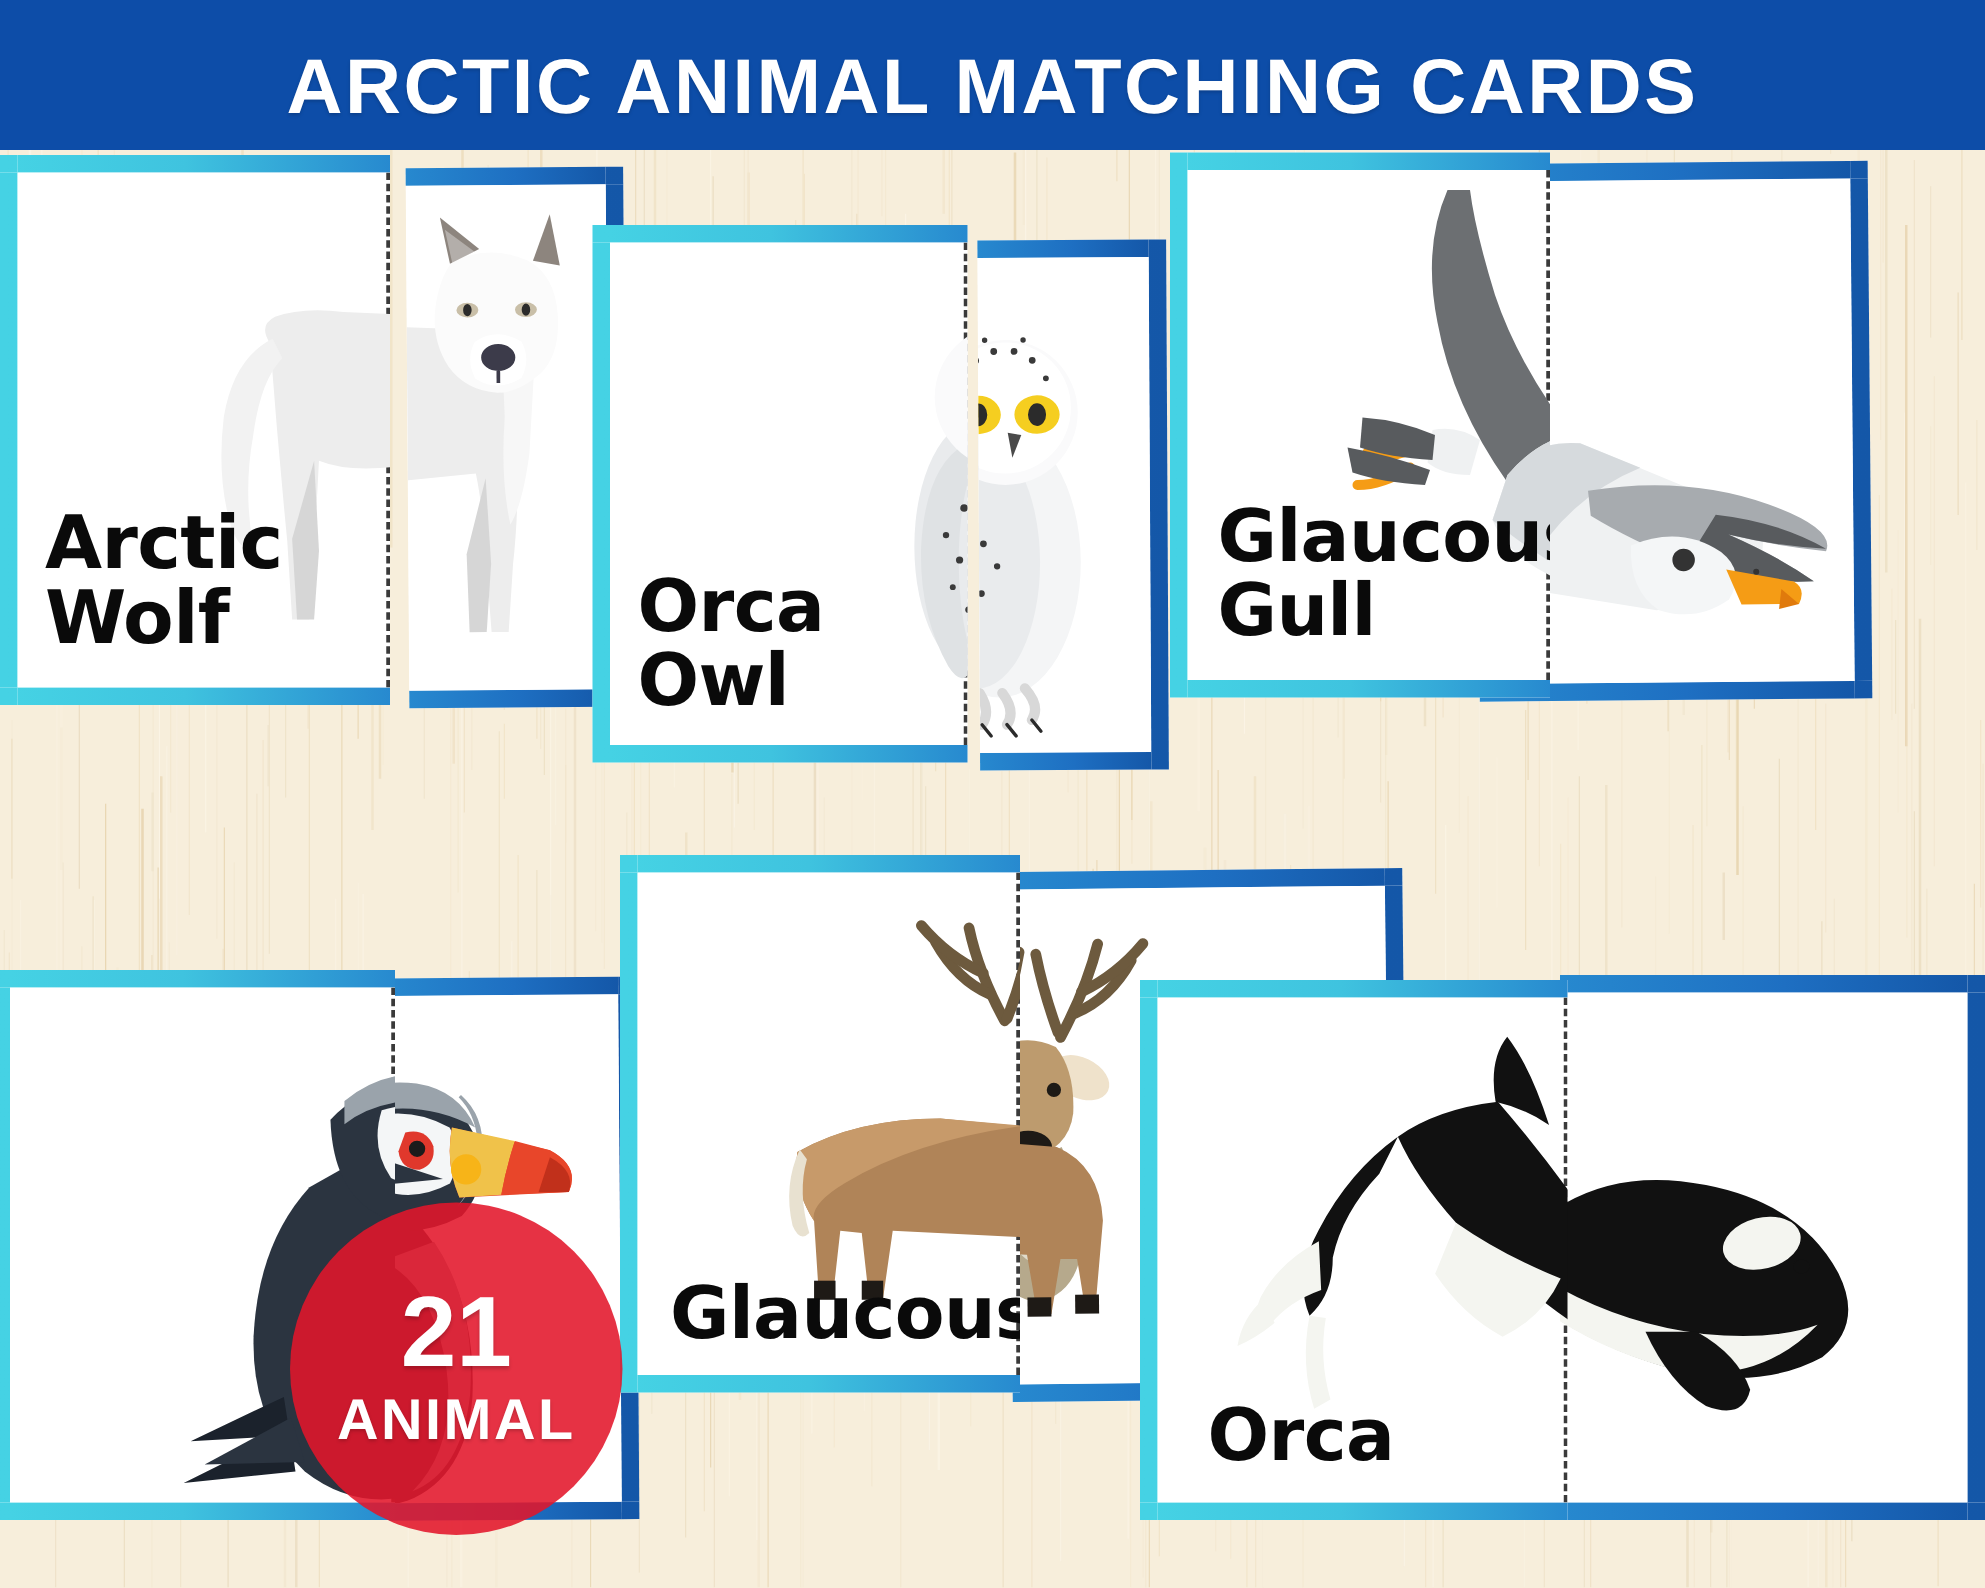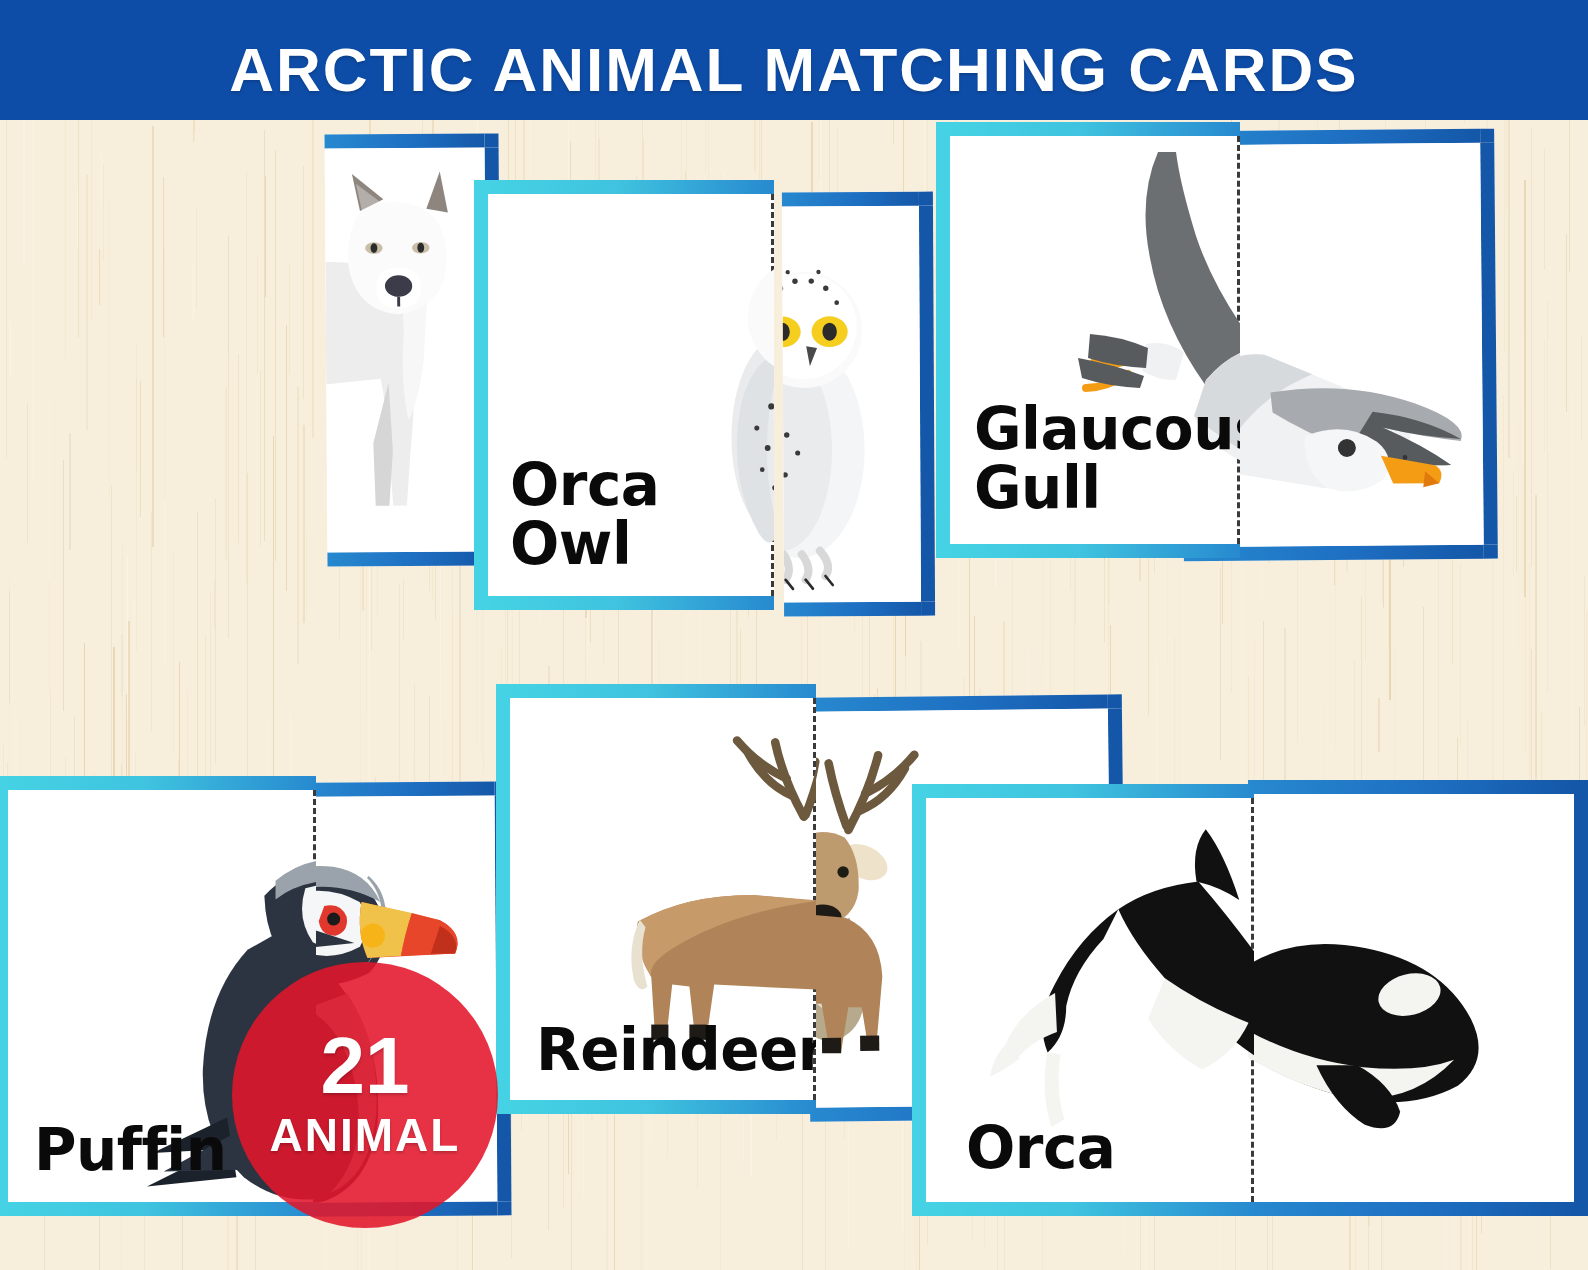--- a/index.html
+++ b/index.html
@@ -618,20 +618,36 @@
         <ellipse cx="208" cy="92" rx="3.5" ry="5" fill="#2B2B2B"></ellipse>
         <ellipse cx="256" cy="92" rx="9" ry="6" fill="#C9BFA8"></ellipse>
         <ellipse cx="256" cy="92" rx="3.5" ry="5" fill="#2B2B2B"></ellipse>
 
         <ellipse cx="233" cy="131" rx="14" ry="11" fill="#3C3B4A"></ellipse>
         <path d="M233 142 L233 152" stroke="#3C3B4A" stroke-width="3"></path>
       </svg>
     </div>
   </div>
 
+  <div class="half left" style="left: 0px; top: 0px; width: 312px; height: 440px; border-image: linear-gradient(90deg, rgb(69, 210, 228) 0%, rgb(63, 195, 223) 45%, rgb(39, 137, 207) 100%) 1 / 1 / 0 stretch; border-right-width: 0px;">
+    <div class="inner">
+      <svg class="art" viewBox="0 0 300 420" style="left:140px;top:10px;width:300px;height:410px;">
+        <path d="M60 130 Q50 115 64 108 Q86 100 120 104 L210 108 Q236 110 244 128 L248 180
+                 Q250 250 244 300 L240 356 L226 356 L222 300 Q220 256 214 226
+                 L150 232 Q120 234 100 226 L96 300 L92 356 L78 356 L74 292 Q66 210 60 130 Z" fill="#EDEDED"></path>
+        <path d="M96 226 L100 300 L96 356 L82 356 L78 290 Z" fill="#D6D6D6"></path>
+        <path d="M222 230 L226 300 L222 356 L208 356 L206 292 Z" fill="#D6D6D6"></path>
+        <path d="M62 126 Q30 142 22 190 Q16 240 28 280 Q36 302 46 296 Q38 250 46 206 Q52 160 70 142 Z" fill="#F2F2F2"></path>
+        <path d="M196 104 Q222 92 244 104 Q262 116 262 146 L258 210 Q252 252 242 268
+                 Q234 230 238 180 L236 124 Z" fill="#F7F7F7"></path>
+      </svg>
+      <div class="label" style="left:22px;bottom:26px;font-size:59px;">Arctic Wolf</div>
+    </div>
+    <div class="dash" style="right:0px;"></div>
+  </div>
 </div>
 
 <div class="card" style="left:474px;top:180px;width:460px;height:440px;">
   <div class="half right" style="left: 309px; top: 12px; width: 151px; height: 424px; transform: rotate(-0.3deg); border-image: linear-gradient(90deg, rgb(39, 137, 207) 0%, rgb(30, 111, 194) 55%, rgb(20, 87, 168) 100%) 1 / 1 / 0 stretch; border-left-width: 0px;">
     <div class="inner">
       <svg class="art" viewBox="0 0 240 420" style="left:-116px;top:26px;width:250px;height:380px;">
 
         <ellipse cx="128" cy="240" rx="72" ry="120" fill="#F4F5F6"></ellipse>
         <ellipse cx="108" cy="240" rx="56" ry="112" fill="#E9EBED"></ellipse>
 
@@ -788,21 +804,20 @@
       <svg class="art" viewBox="0 0 380 440" style="left:126px;top:20px;width:380px;height:410px;">
         <path d="M108 150 Q64 198 60 278 Q58 352 104 394 Q150 430 206 412
                  Q256 392 262 324 Q266 246 230 192 Q190 134 140 132 Z" fill="#2B3440"></path>
         <path d="M86 330 L6 368 L80 364 L0 404 L96 394 Z" fill="#1B222C"></path>
         <path d="M92 348 L18 388 L104 386 Z" fill="#2B3440"></path>
         <path d="M126 92 Q160 56 210 60 Q254 64 268 106 Q278 142 254 168
                  Q212 190 168 174 Q128 154 126 92 Z" fill="#2B3440"></path>
         <path d="M138 76 Q172 48 216 54 Q252 60 266 92 Q230 72 190 76 Q158 80 138 96 Z" fill="#9AA3AB"></path>
         <path d="M170 84 Q210 72 244 92 Q258 114 244 140 Q210 158 178 142 Q160 116 170 84 Z" fill="#F4F6F7"></path>
       </svg>
-      <div class="label" style="left:26px;bottom:22px;font-size:58px;">Puffin</div>
     </div>
     <div class="dash" style="right:0px;"></div>
   </div>
 </div>
 
 <div class="card" style="left:496px;top:684px;width:628px;height:448px;">
   <div class="half right" style="left: 312px; top: 12px; width: 316px; height: 424px; transform: rotate(-0.6deg); border-image: linear-gradient(90deg, rgb(39, 137, 207) 0%, rgb(30, 111, 194) 55%, rgb(20, 87, 168) 100%) 1 / 1 / 0 stretch; border-left-width: 0px;">
     <div class="inner">
       <svg class="art" viewBox="0 0 560 430" style="left:-316px;top:10px;width:600px;height:410px;">
 
@@ -858,21 +873,21 @@
                  L368 330 L358 340 L352 300 L338 300 L330 346 L318 346 L310 296
                  L190 290 L182 346 L170 346 L164 292 L146 290 L140 344 L128 344
                  L124 282 Q106 254 110 224 Z" fill="#B08458"></path>
         <path d="M110 224 Q160 196 230 196 L300 202 Q210 214 150 250 Q120 268 124 282 Q106 254 110 224 Z" fill="#C79A6A"></path>
         <path d="M112 222 Q98 252 106 286 Q112 300 120 292 Q110 258 118 230 Z" fill="#E8E1D0"></path>
         <g fill="#1E1A16">
           <path d="M124 332 h18 v16 h-18 z"></path>
             <path d="M164 332 h18 v16 h-18 z"></path>
         </g>
       </svg>
-      <div class="label" style="left:26px;bottom:20px;font-size:58px;">Reindeer</div>
+      <div class="label" style="left:26px;bottom:20px;font-size:58px;">Glaucous</div>
     </div>
     <div class="dash" style="right:0px;"></div>
   </div>
 </div>
 
 <div class="card" style="left:912px;top:784px;width:676px;height:444px;">
   <div class="half right" style="left: 336px; top: -4px; width: 340px; height: 436px; border-image: linear-gradient(90deg, rgb(39, 137, 207) 0%, rgb(30, 111, 194) 55%, rgb(20, 87, 168) 100%) 1 / 1 / 0 stretch; border-left-width: 0px;">
     <div class="inner">
       <svg class="art" viewBox="0 0 640 430" style="left:-336px;top:22px;width:660px;height:400px;">
 

